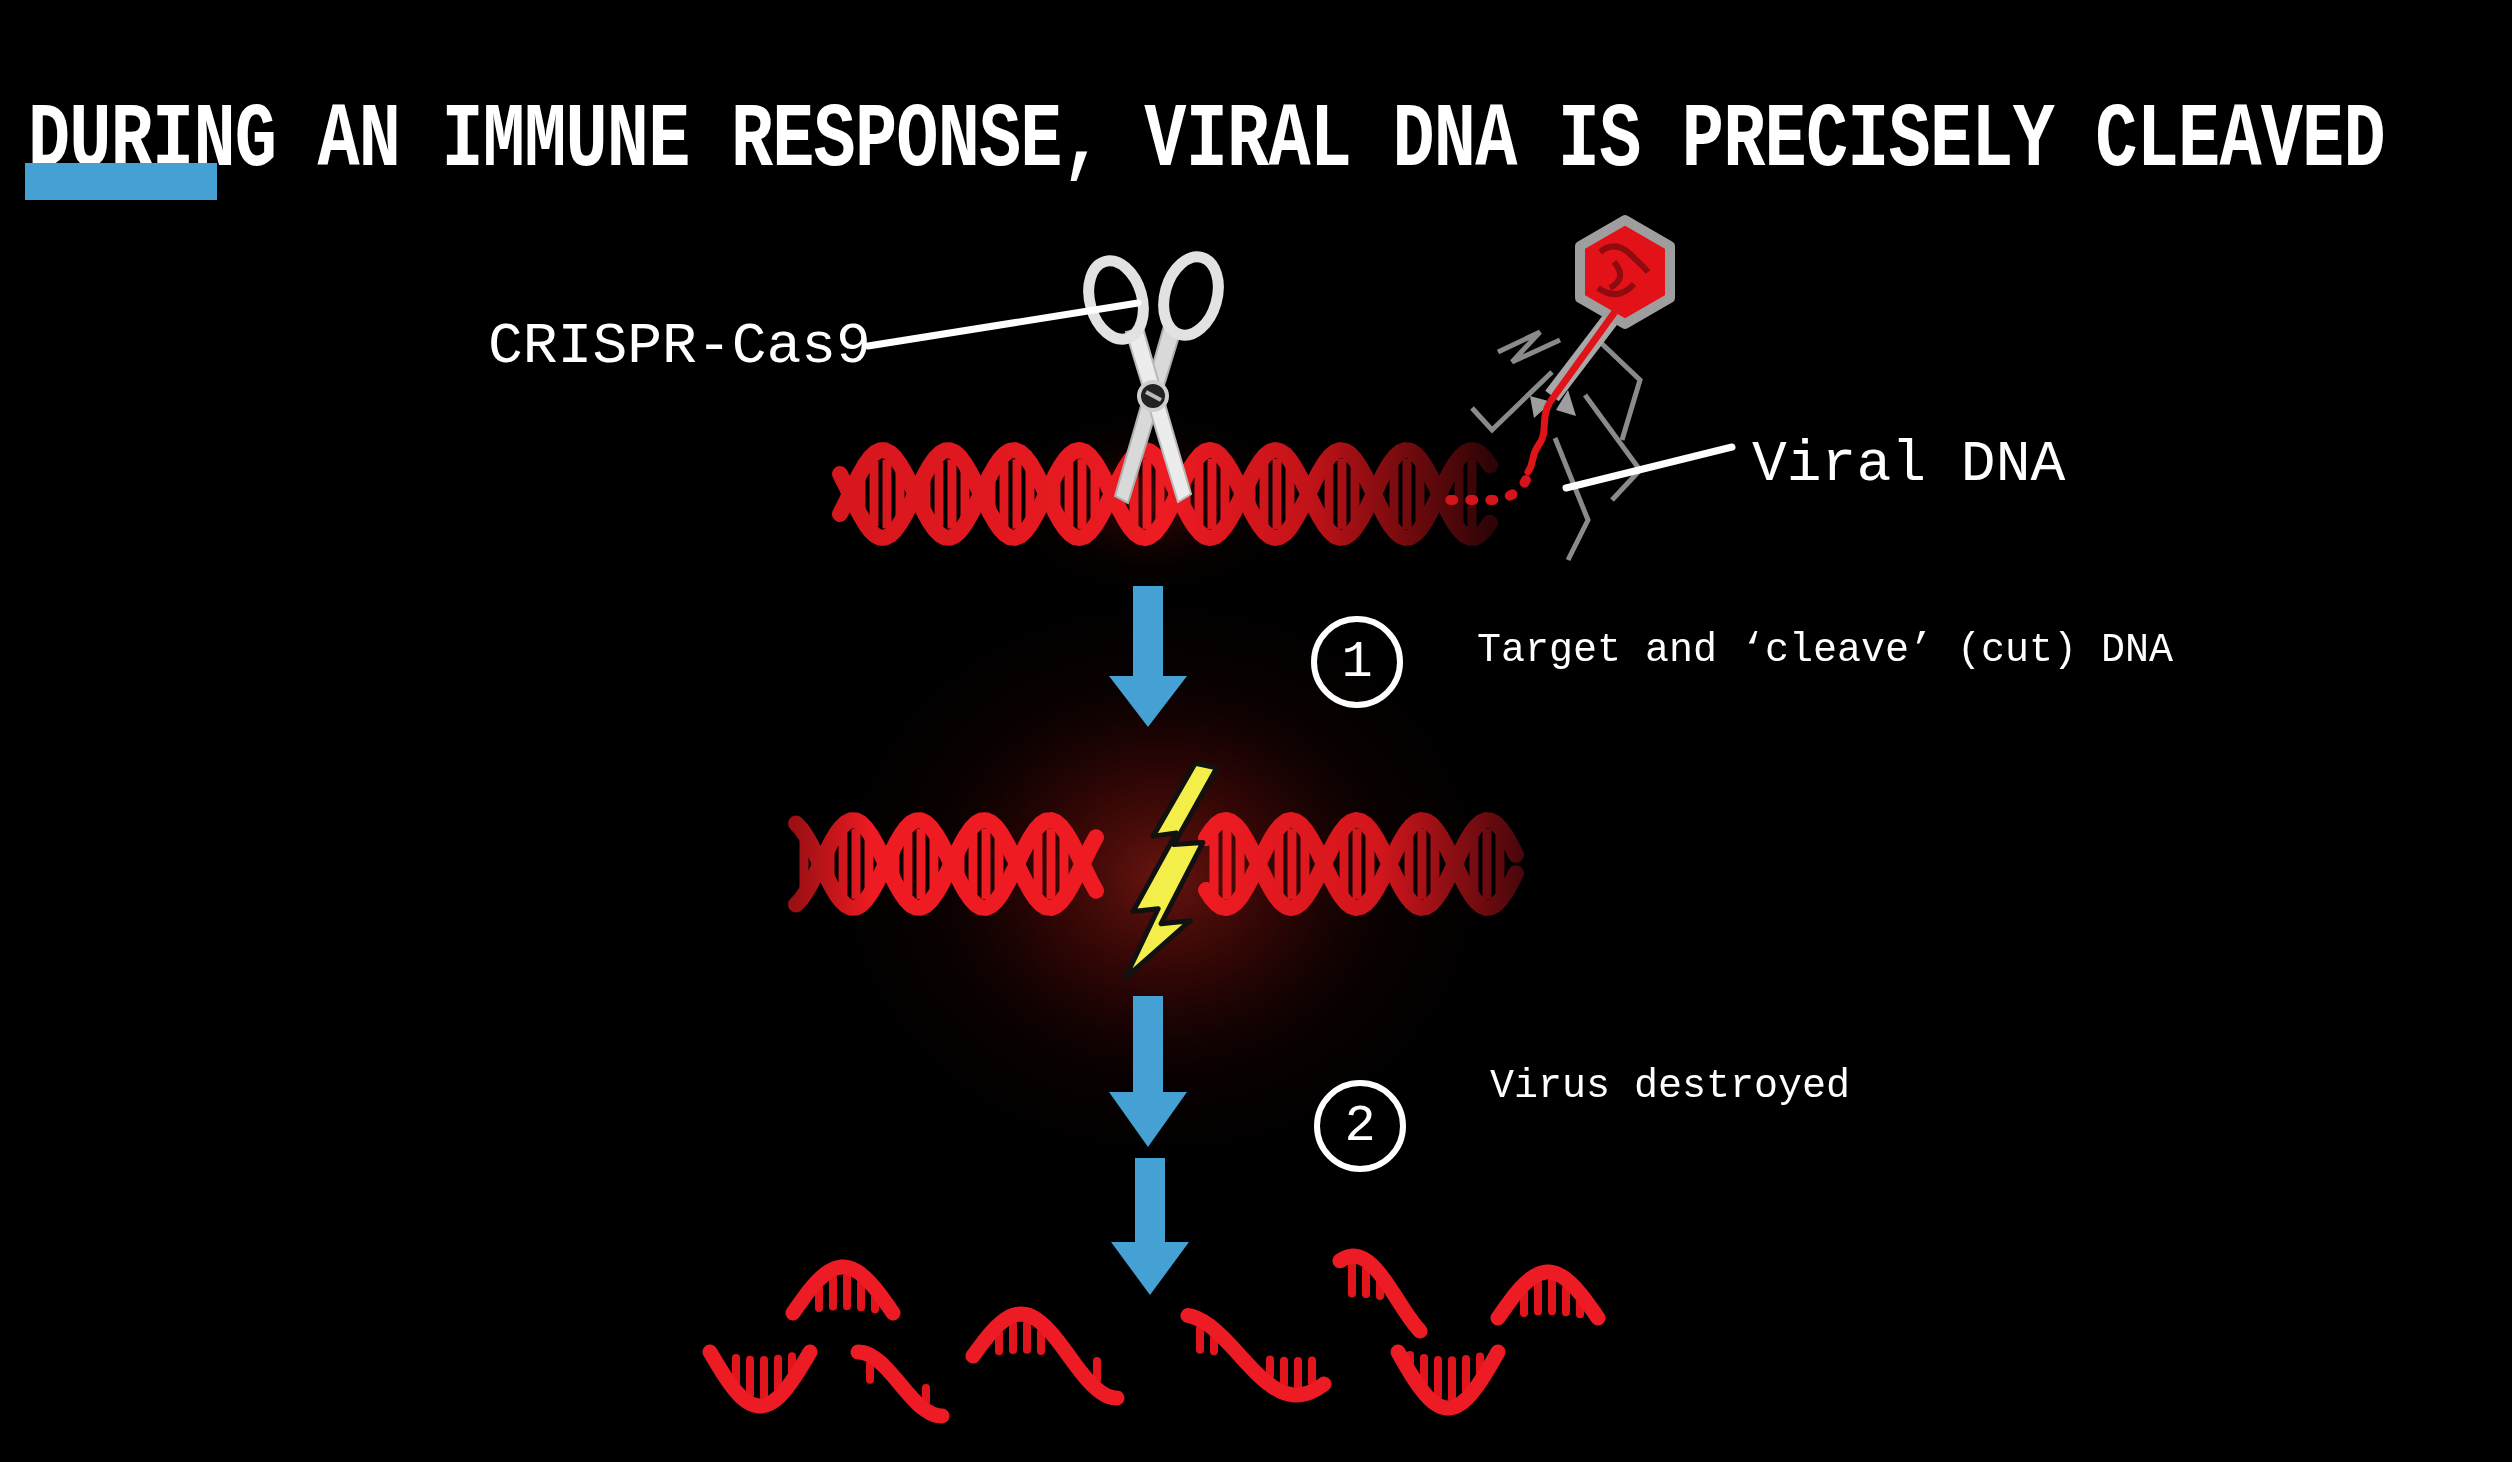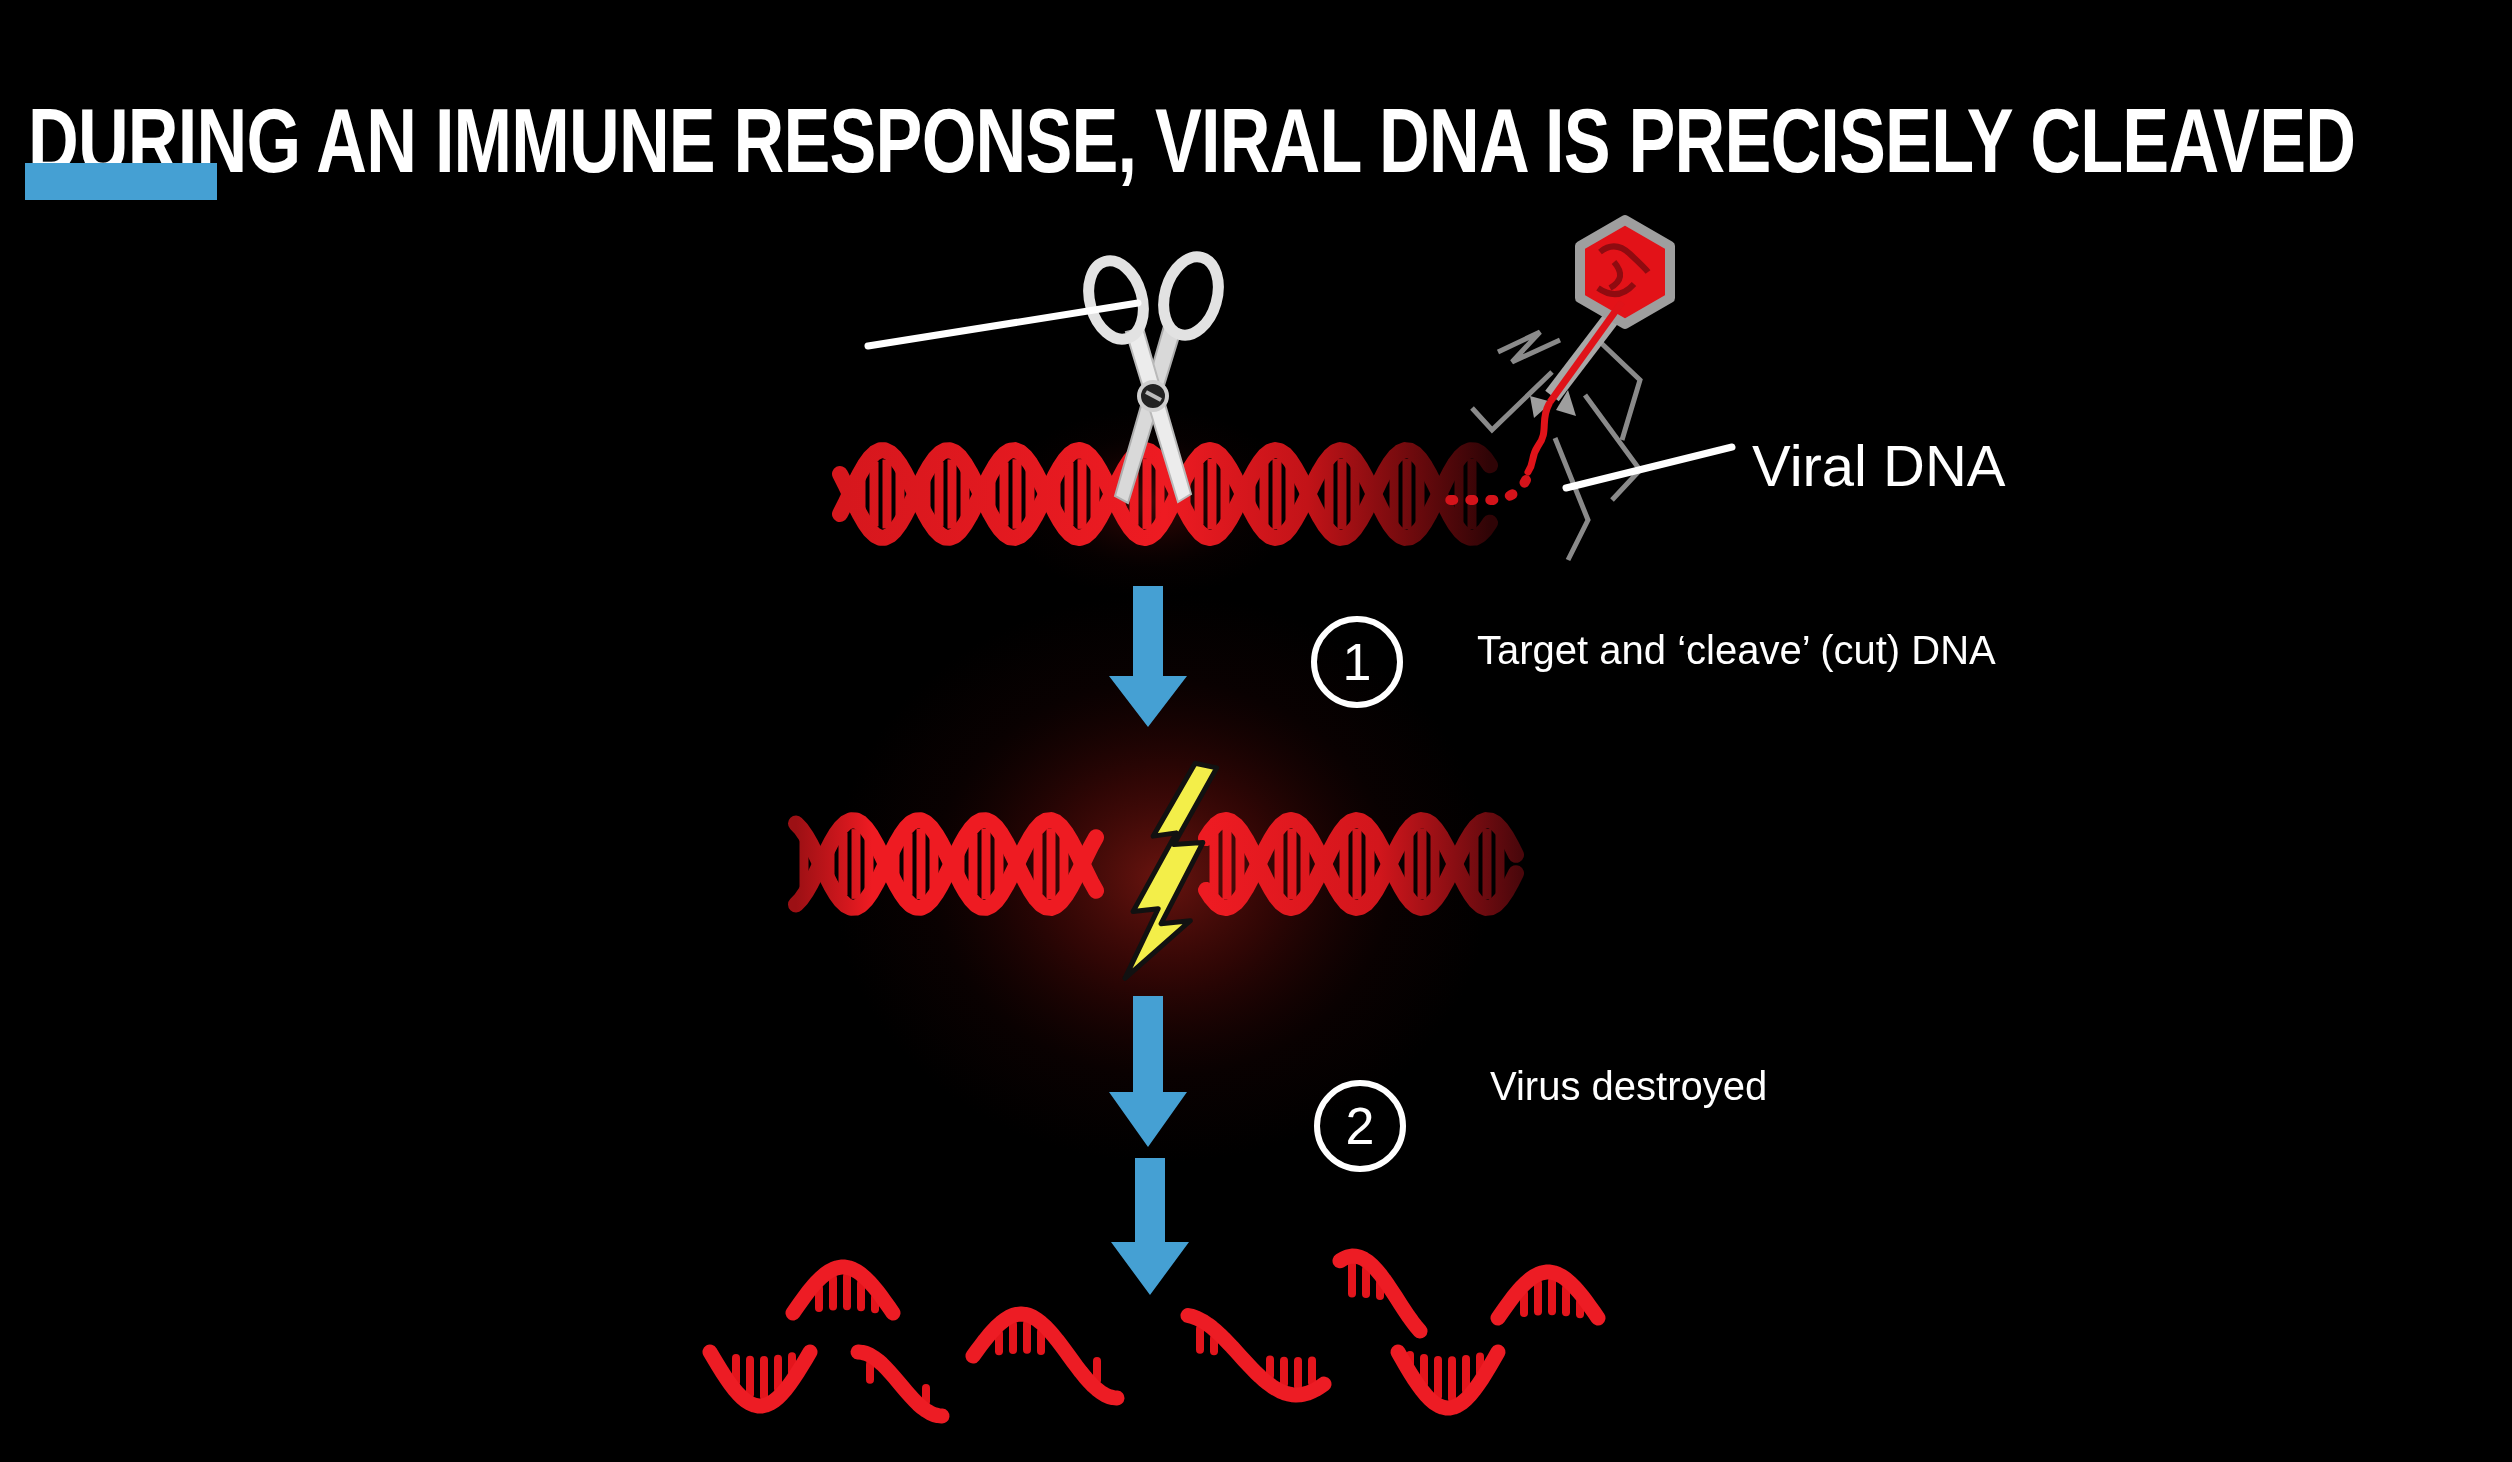--- a/index.html
+++ b/index.html
@@ -1,21 +1,21 @@
 <!DOCTYPE html>
 <html style="--accent: #45a0d3; --dna-red: #ed1c24; --bolt-yellow: #f3ee49; --phage-gray: #9e9e9e; --text-white: #ffffff; --bg: #000000;"><head>
 <meta charset="utf-8">
 <style>
   :root{
     --accent:#45a0d3; --dna-red:#ed1c24; --bolt-yellow:#f3ee49;
     --phage-gray:#9e9e9e; --text-white:#ffffff; --bg:#000000;
   }
   html,body{margin:0;padding:0;background:var(--bg);}
   #stage{position:relative;width:2512px;height:1462px;background:var(--bg);
-         overflow:hidden;font-family:Liberation Sans, sans-serif;color:var(--text-white);}
+         overflow:hidden;font-family:Liberation Mono, monospace;color:var(--text-white);}
   #gfx{position:absolute;left:0;top:0;width:2512px;height:1462px;}
   .page-title{position:absolute;left:28px;top:30px;font-size:90px;font-weight:bold;
               letter-spacing:-1px;white-space:nowrap;transform:scaleX(0.78);
               transform-origin:left top;color:var(--text-white);}
   .title-underline{position:absolute;left:25px;top:163px;width:192px;height:37px;
                    background:var(--accent);}
   .callout{position:absolute;font-size:58px;color:var(--text-white);white-space:nowrap;}
   .crispr-label{left:488px;top:314px;}
   .viral-label{left:1752px;top:432px;}
   .step-circle{position:absolute;width:92px;height:92px;border:6px solid #fff;
@@ -224,20 +224,21 @@
     <line x1="1566" y1="488" x2="1732" y2="447" stroke="#ffffff" stroke-width="7" stroke-linecap="round"></line>
 
     <polygon fill="var(--accent)" points="1133,586 1163,586 1163,676 1187,676 1148,727 1109,676 1133,676"></polygon>
     <polygon fill="var(--accent)" points="1133,996 1163,996 1163,1092 1187,1092 1148,1147 1109,1092 1133,1092"></polygon>
     <polygon fill="var(--accent)" points="1135,1158 1165,1158 1165,1242 1189,1242 1150,1295 1111,1242 1135,1242"></polygon>
   </svg>
 
   <h1 class="page-title">DURING AN IMMUNE RESPONSE, VIRAL DNA IS PRECISELY CLEAVED</h1>
   <div class="title-underline"></div>
 
+  <div class="callout crispr-label">CRISPR-Cas9</div>
   <div class="callout viral-label">Viral DNA</div>
 
   <div class="step-circle" style="left:1311px;top:616px;">
     <span>1</span>
   </div>
   <div class="step-text" style="left:1477px;top:628px;">Target and ‘cleave’ (cut) DNA</div>
 
   <div class="step-circle" style="left:1314px;top:1080px;">
     <span>2</span>
   </div>

